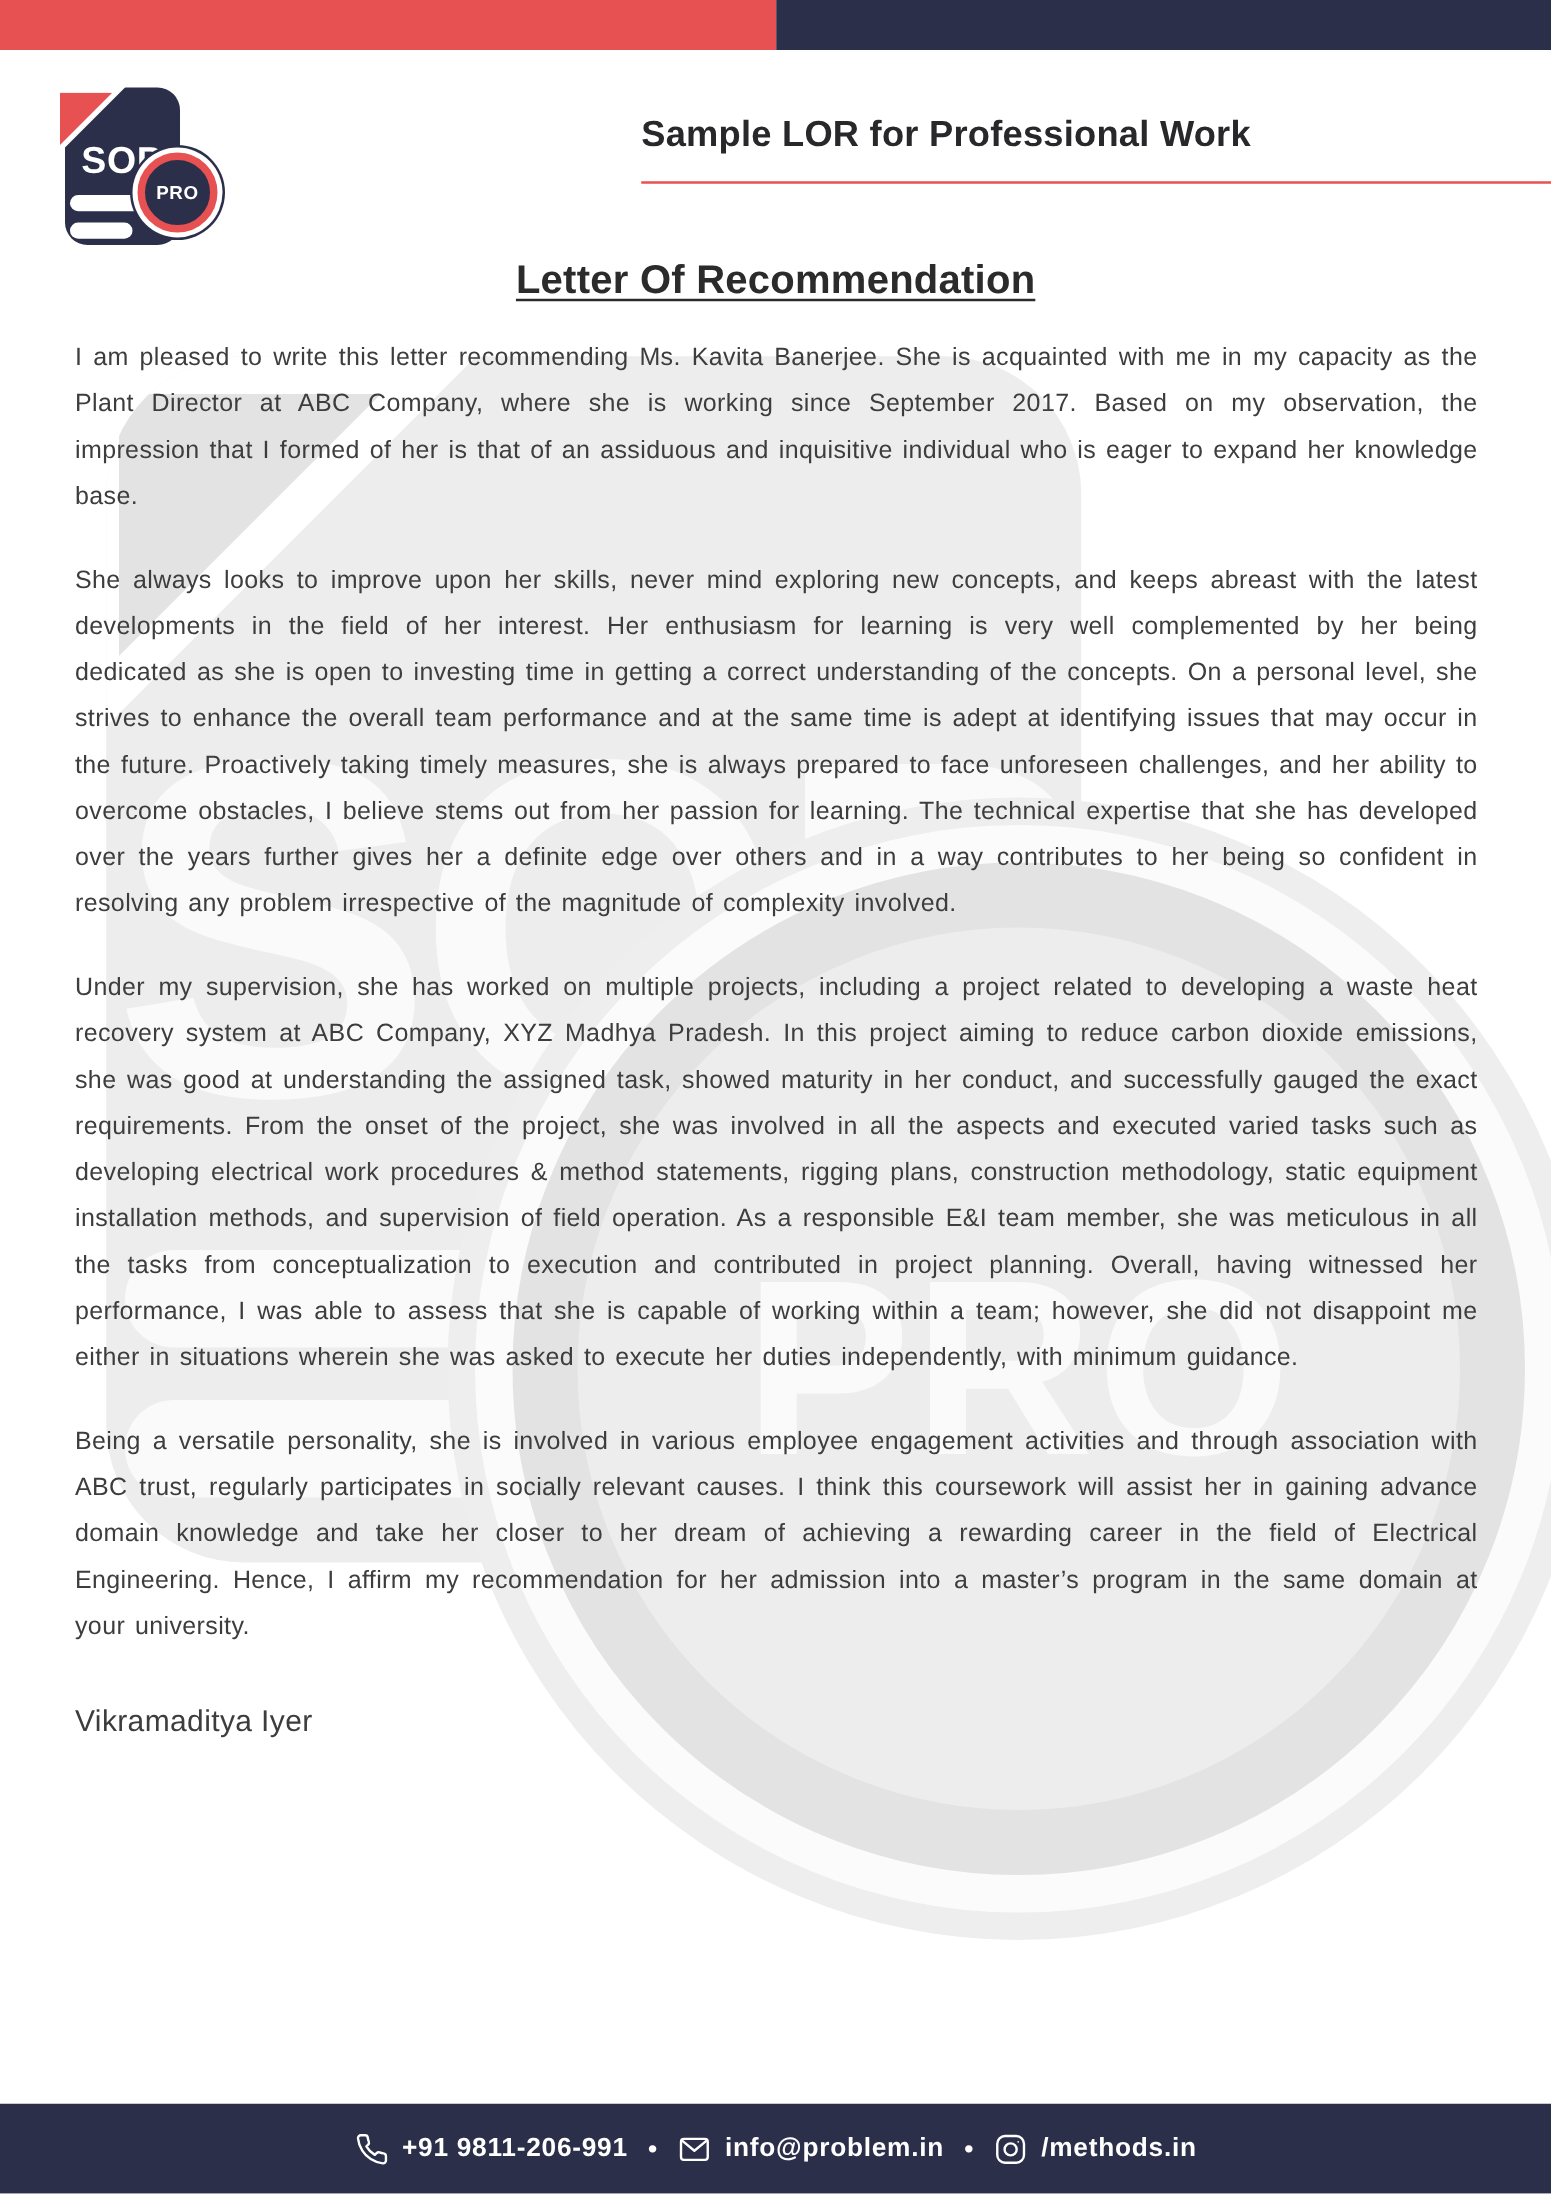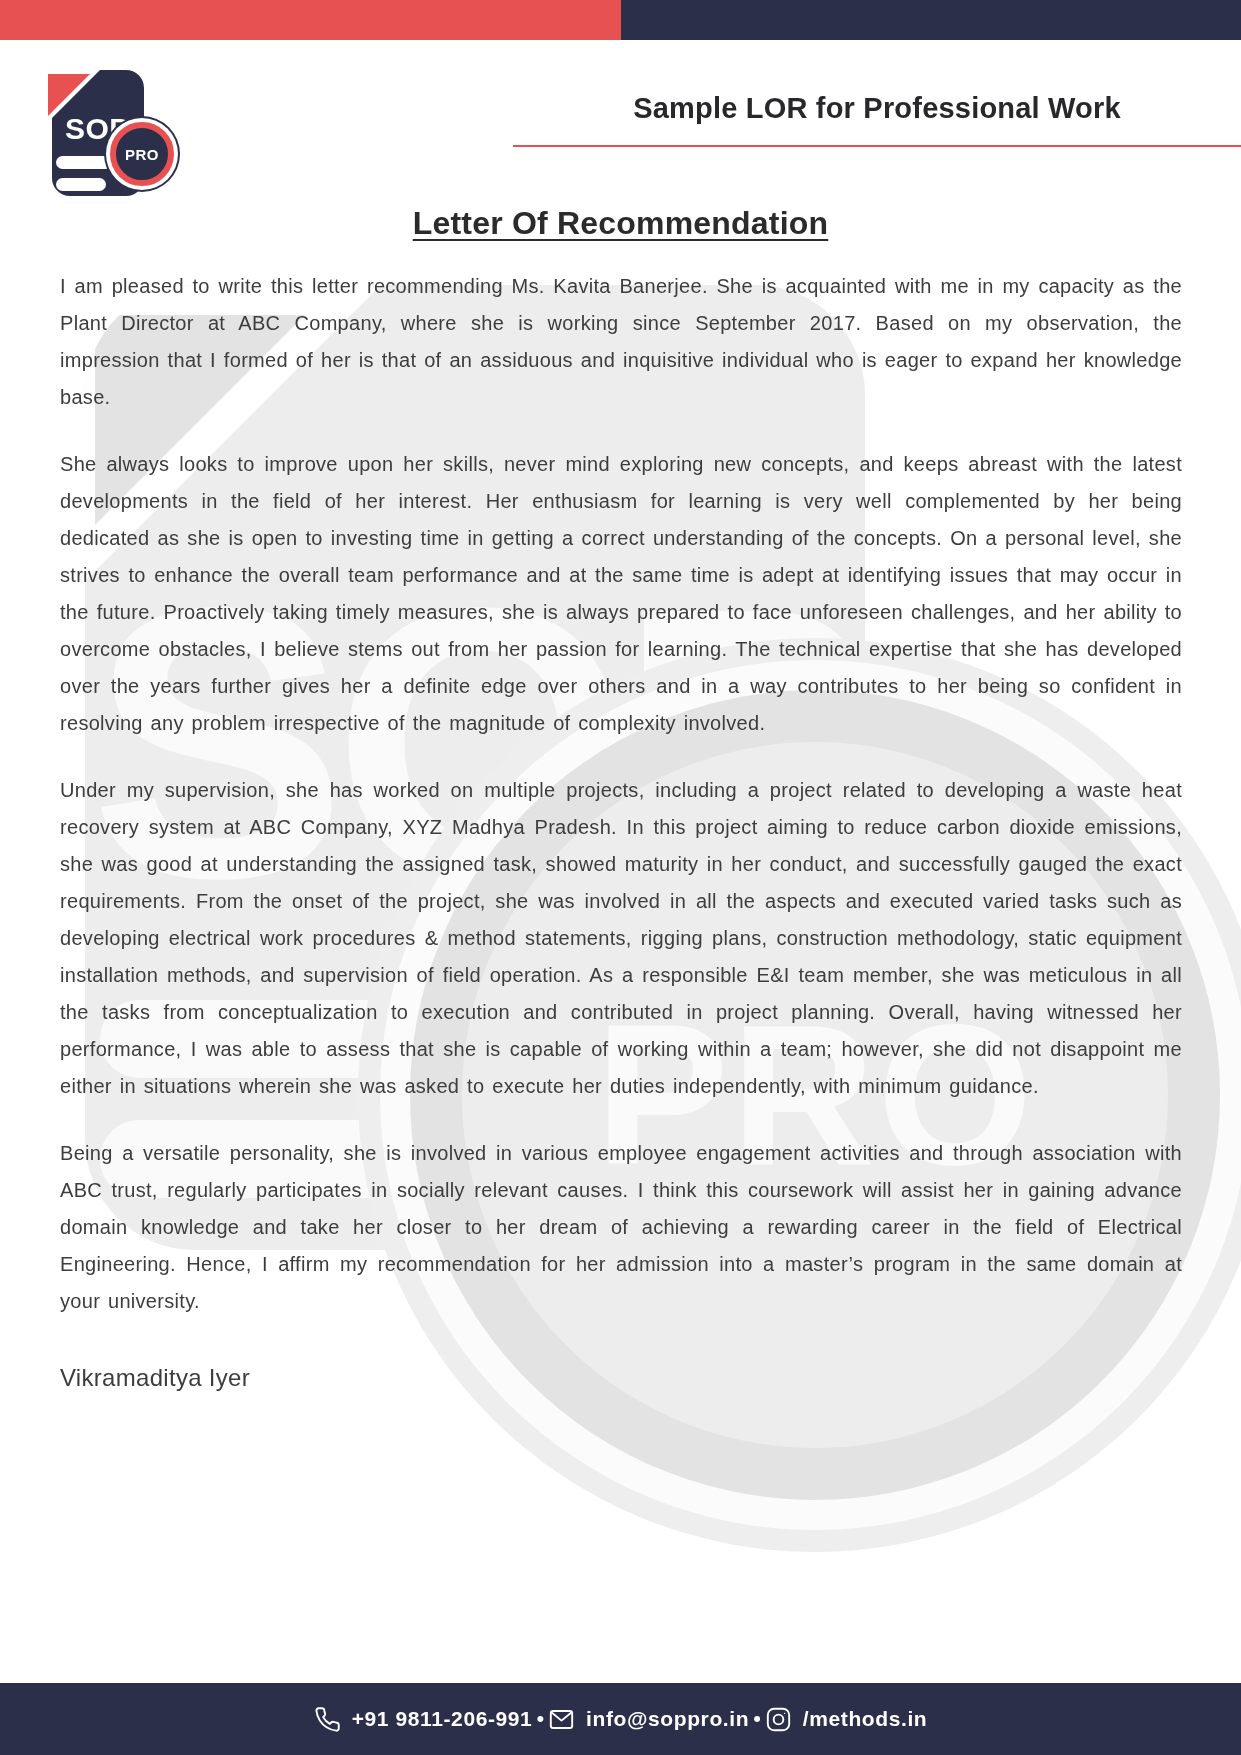--- a/index.html
+++ b/index.html
@@ -44,36 +44,36 @@
   .logo-bar1{left:4px;top:86px;width:66px;}
   .logo-bar2{left:4px;top:108px;width:50px;}
   .logo-circle{position:absolute;left:70px;top:62px;width:64px;height:64px;border-radius:50%;
     background:#2b2f4a;border:6px solid #e85152;box-sizing:border-box;
     box-shadow:0 0 0 4px #ffffff,0 0 0 6px #2b2f4a;
     display:flex;align-items:center;justify-content:center;z-index:2;}
   .logo-pro{font-size:15px;font-weight:700;color:#ffffff;letter-spacing:0.5px;}
 
   
   .doc-title-wrap{position:absolute;left:513px;right:0;top:94px;z-index:2;
-    border-bottom:2px solid #e85152;padding-bottom:22px;text-align:center;}
+    border-bottom:2px solid #e85152;padding-bottom:22px;}
   .doc-title{margin:0;font-size:29px;font-weight:700;color:#28282b;line-height:1;letter-spacing:0.2px;}
   .letter-heading{position:absolute;left:0;right:0;top:205px;margin:0;text-align:center;z-index:2;
     font-size:32px;font-weight:700;color:#2b2b2b;letter-spacing:0.2px;
     text-decoration:underline;text-decoration-thickness:2px;text-underline-offset:5px;}
 
   
   .letter-body{position:absolute;left:60px;right:59px;top:268px;z-index:1;}
   .letter-body p{
     margin:0 0 30px 0;text-align:justify;font-size:20px;line-height:37px;color:#3d3d3d;
     letter-spacing:0.3px;word-spacing:2px;}
   .signature{margin-top:40px;font-size:24px;line-height:36px;color:#3d3d3d;letter-spacing:0.3px;}
 
   
   .footer{position:absolute;left:0;right:0;bottom:0;height:72px;background:#2b2f4a;z-index:3;
-    display:flex;align-items:center;justify-content:center;gap:4px;color:#ffffff;}
+    display:flex;align-items:center;justify-content:center;gap:16px;color:#ffffff;}
   .f-item{display:inline-flex;align-items:center;gap:11px;font-size:21px;font-weight:600;letter-spacing:0.6px;}
   .f-dot{font-size:22px;line-height:1;}
   .f-icon{width:27px;height:27px;flex:0 0 auto;}
   .f-icon svg{display:block;width:100%;height:100%;stroke:#ffffff;fill:none;stroke-width:1.7;
     stroke-linecap:round;stroke-linejoin:round;}
 </style>
 </head>
 <body>
 
 <div class="page">
@@ -135,21 +135,21 @@
       <span>+91 9811-206-991</span>
     </span>
     <span class="f-dot">•</span>
     <span class="f-item">
       <span class="f-icon">
         <svg viewBox="0 0 24 24">
             <rect x="2.5" y="4.5" width="19" height="15" rx="2"></rect>
             <polyline points="3.5,6 12,13 20.5,6"></polyline>
           </svg>
       </span>
-      <span>info@soppro.in</span>
+      <span>info@problem.in</span>
     </span>
     <span class="f-dot">•</span>
     <span class="f-item">
       <span class="f-icon">
         <svg viewBox="0 0 24 24">
             <rect x="2.5" y="2.5" width="19" height="19" rx="5.5"></rect>
             <circle cx="12" cy="12" r="4.3"></circle>
             <circle cx="17.4" cy="6.6" r="0.6" fill="#ffffff" stroke="none"></circle>
           </svg>
       </span>

